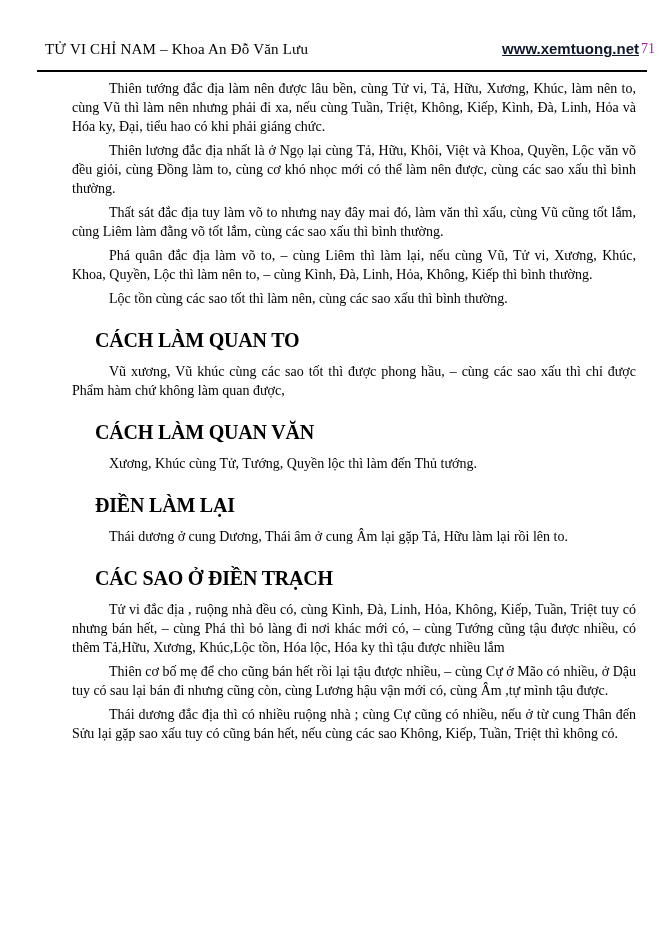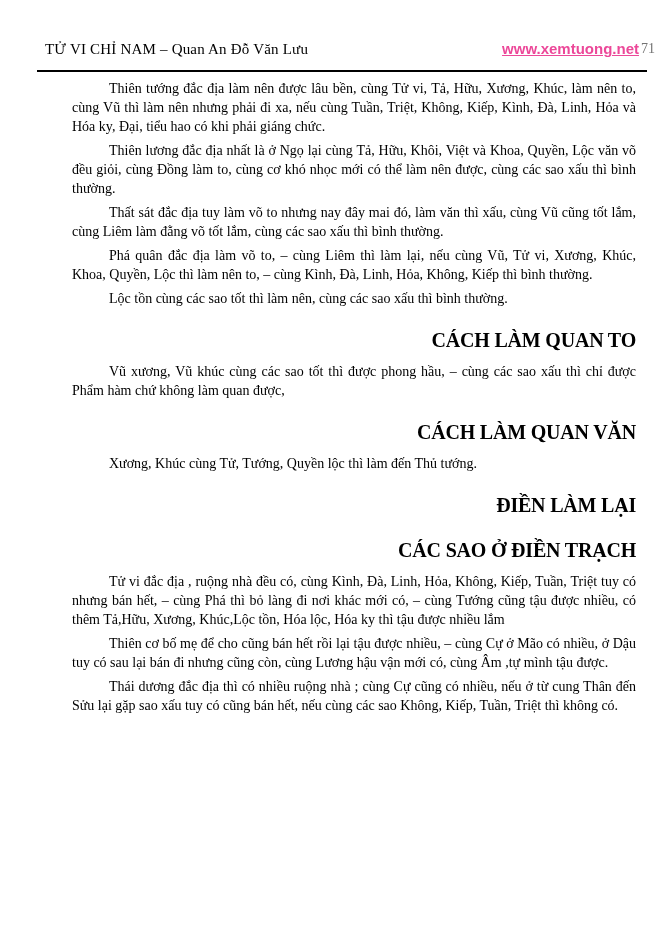--- a/index.html
+++ b/index.html
@@ -27,30 +27,30 @@
   }
   .header-title {
     font-size: 15px;
     letter-spacing: 0.2px;
     white-space: nowrap;
   }
   .header-link {
     font-family: "Liberation Sans", "DejaVu Sans", sans-serif;
     font-size: 15px;
     font-weight: bold;
-    color: #ec4899;
+    color: #0f172a;
     text-decoration: underline;
     white-space: nowrap;
   }
   .page-number {
     position: absolute;
     top: 41px;
     right: 14px;
     font-size: 14px;
-    color: #737373;
+    color: #a21caf;
   }
   .rule {
     position: absolute;
     top: 70px;
     left: 37px;
     width: 610px;
     height: 2px;
     background: #000000;
   }
   .content {
@@ -66,32 +66,32 @@
     margin: 0 0 5px 12px;
     text-indent: 37px;
   }
   .content h2 {
     font-family: "Liberation Serif", "DejaVu Serif", serif;
     font-size: 20px;
     line-height: 25px;
     font-weight: bold;
     margin: 20px 0 9px 35px;
     text-indent: 0;
-    text-align: right;
+    text-align: left;
     letter-spacing: -0.2px;
     white-space: nowrap;
   }
 </style>
 </head>
 <body>
 
 <div class="page">
 
   <div class="header">
-    <span class="header-title">TỬ VI CHỈ NAM – Quan An Đỗ Văn Lưu</span>
+    <span class="header-title">TỬ VI CHỈ NAM – Khoa An Đỗ Văn Lưu</span>
     <a class="header-link" href="#">www.xemtuong.net</a>
   </div>
 
   <span class="page-number">71</span>
 
   <div class="rule"></div>
 
   <div class="content">
 
     <p>Thiên tướng đắc địa làm nên được lâu bền, cùng Tử vi, Tả, Hữu, Xương, Khúc, làm nên to, cùng Vũ thì làm nên nhưng phải đi xa, nếu cùng Tuần, Triệt, Không, Kiếp, Kình, Đà, Linh, Hỏa và Hóa ky, Đại, tiểu hao có khi phải giáng chức.</p>
@@ -100,20 +100,21 @@
     <p>Phá quân đắc địa làm võ to, – cùng Liêm thì làm lại, nếu cùng Vũ, Tử vi, Xương, Khúc, Khoa, Quyền, Lộc thì làm nên to, – cùng Kình, Đà, Linh, Hỏa, Không, Kiếp thì bình thường.</p>
     <p>Lộc tồn cùng các sao tốt thì làm nên, cùng các sao xấu thì bình thường.</p>
 
     <h2>CÁCH LÀM QUAN TO</h2>
     <p>Vũ xương, Vũ khúc cùng các sao tốt thì được phong hầu, – cùng các sao xấu thì chỉ được Phẩm hàm chứ không làm quan được,</p>
 
     <h2>CÁCH LÀM QUAN VĂN</h2>
     <p>Xương, Khúc cùng Tử, Tướng, Quyền lộc thì làm đến Thủ tướng.</p>
 
     <h2>ĐIỀN LÀM LẠI</h2>
+    <p>Thái dương ở cung Dương, Thái âm ở cung Âm lại gặp Tả, Hữu làm lại rồi lên to.</p>
 
     <h2>CÁC SAO Ở ĐIỀN TRẠCH</h2>
     <p>Tử vi đắc địa , ruộng nhà đều có, cùng Kình, Đà, Linh, Hỏa, Không, Kiếp, Tuần, Triệt tuy có nhưng bán hết, – cùng Phá thì bỏ làng đi nơi khác mới có, – cùng Tướng cũng tậu được nhiều, có thêm Tả,Hữu, Xương, Khúc,Lộc tồn, Hóa lộc, Hóa ky thì tậu được nhiều lắm</p>
     <p>Thiên cơ bố mẹ để cho cũng bán hết rồi lại tậu được nhiều, – cùng Cự ở Mão có nhiều, ở Dậu tuy có sau lại bán đi nhưng cũng còn, cùng Lương hậu vận mới có, cùng Âm ,tự mình tậu được.</p>
     <p>Thái dương đắc địa thì có nhiều ruộng nhà ; cùng Cự cũng có nhiều, nếu ở từ cung Thân đến Sửu lại gặp sao xấu tuy có cũng bán hết, nếu cùng các sao Không, Kiếp, Tuần, Triệt thì không có.</p>
 
   </div>
 
 </div>
 

